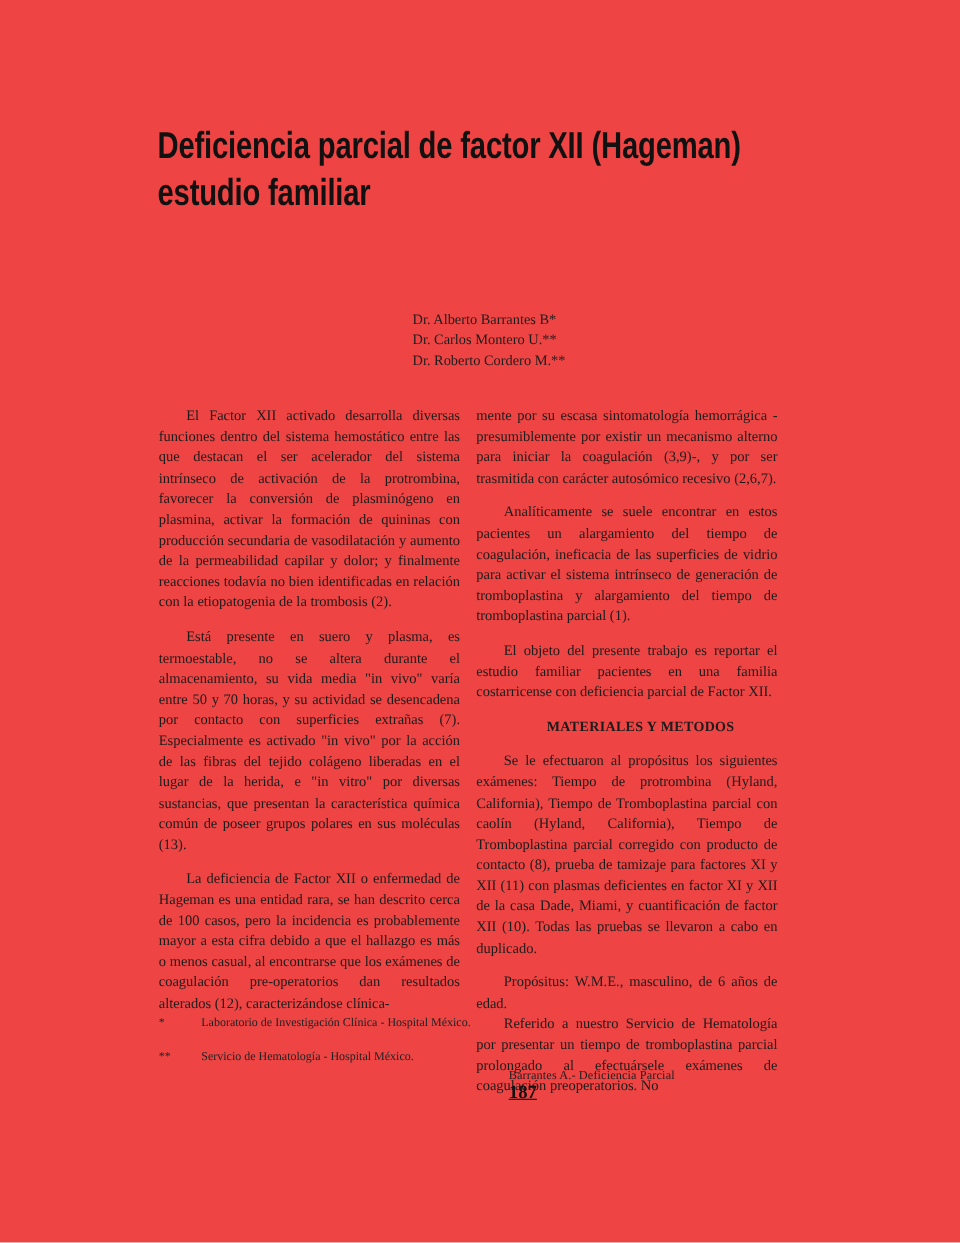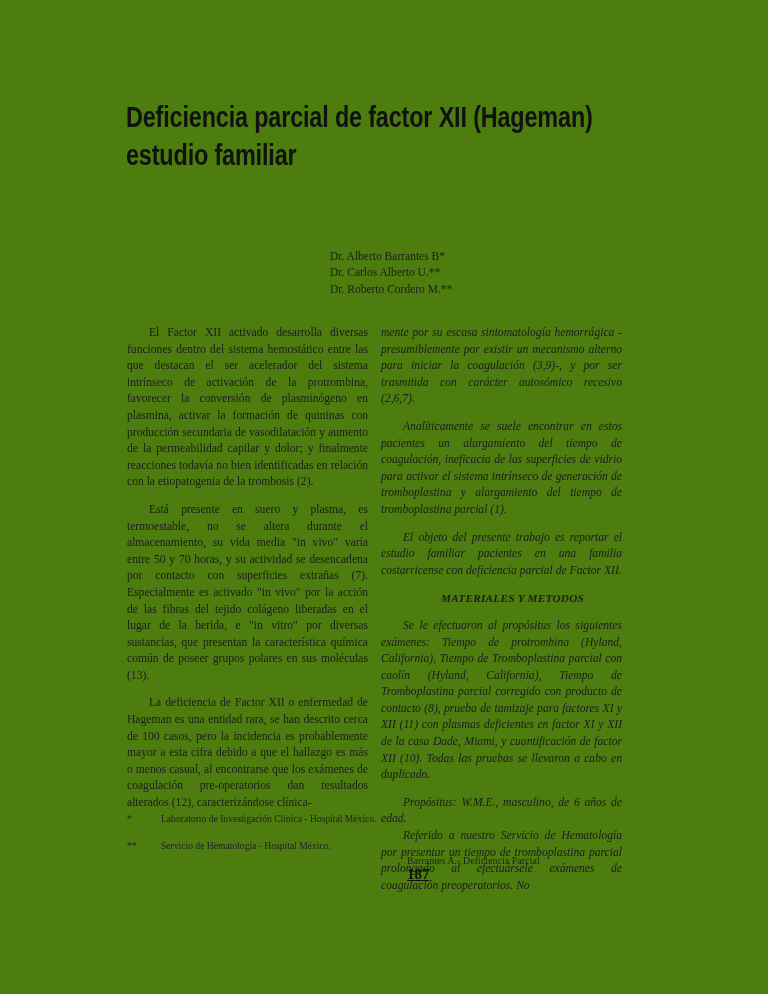--- a/index.html
+++ b/index.html
@@ -15,21 +15,21 @@
     overflow: hidden;
     font-family: "Liberation Serif", "DejaVu Serif", serif;
     color: #1a1a1a;
   }
 
   .page {
     position: absolute;
     left: 0; top: 0;
     width: 768px;
     height: 994px;
-    background: #4d7c0f;
+    background: #ef4444;
   }
 
   
   .title-block {
     position: absolute;
     left: 126px;
     top: 98px;
     width: 540px;
   }
   .title-line {
@@ -65,21 +65,21 @@
     width: 241px;
     font-size: 11.6px;
     line-height: 16.6px;
     text-align: justify;
     text-justify: inter-word;
     color: #1c1c1c;
     -webkit-hyphens: none;
     hyphens: none;
   }
   .col-left  { left: 127px; }
-  .col-right { left: 381px; font-style: italic; }
+  .col-right { left: 381px; }
 
   .col p {
     margin: 0 0 11px 0;
     text-indent: 22px;
   }
   .col p.tight { margin-bottom: 0; }
   .col p.noindent { text-indent: 0; }
 
   .section-head {
     margin: 16px 0 12px 0;
@@ -143,21 +143,21 @@
 
 <div class="page">
 
   <div class="title-block">
     <div class="title-line">Deficiencia parcial de factor XII (Hageman)</div>
     <div class="title-line">estudio familiar</div>
   </div>
 
   <div class="authors">
     <div class="author-line">Dr. Alberto Barrantes B*</div>
-    <div class="author-line">Dr. Carlos Alberto U.**</div>
+    <div class="author-line">Dr. Carlos Montero U.**</div>
     <div class="author-line">Dr. Roberto Cordero M.**</div>
   </div>
 
   <div class="col col-left">
     <p>El Factor XII activado desarrolla diversas funciones dentro del sistema hemostático entre las que destacan el ser acelerador del sistema intrínseco de activación de la protrombina, favorecer la conversión de plasminógeno en plasmina, activar la formación de quininas con producción secundaria de vasodilatación y aumento de la permeabilidad capilar y dolor; y finalmente reacciones todavía no bien identificadas en relación con la etiopatogenia de la trombosis (2).</p>
     <p>Está presente en suero y plasma, es termoestable, no se altera durante el almacenamiento, su vida media "in vivo" varía entre 50 y 70 horas, y su actividad se desencadena por contacto con superficies extrañas (7). Especialmente es activado "in vivo" por la acción de las fibras del tejido colágeno liberadas en el lugar de la herida, e "in vitro" por diversas sustancias, que presentan la característica química común de poseer grupos polares en sus moléculas (13).</p>
     <p>La deficiencia de Factor XII o enfermedad de Hageman es una entidad rara, se han descrito cerca de 100 casos, pero la incidencia es probablemente mayor a esta cifra debido a que el hallazgo es más o menos casual, al encontrarse que los exámenes de coagulación pre-operatorios dan resultados alterados (12), caracterizándose clínica-</p>
   </div>
 
   <div class="footnotes">

